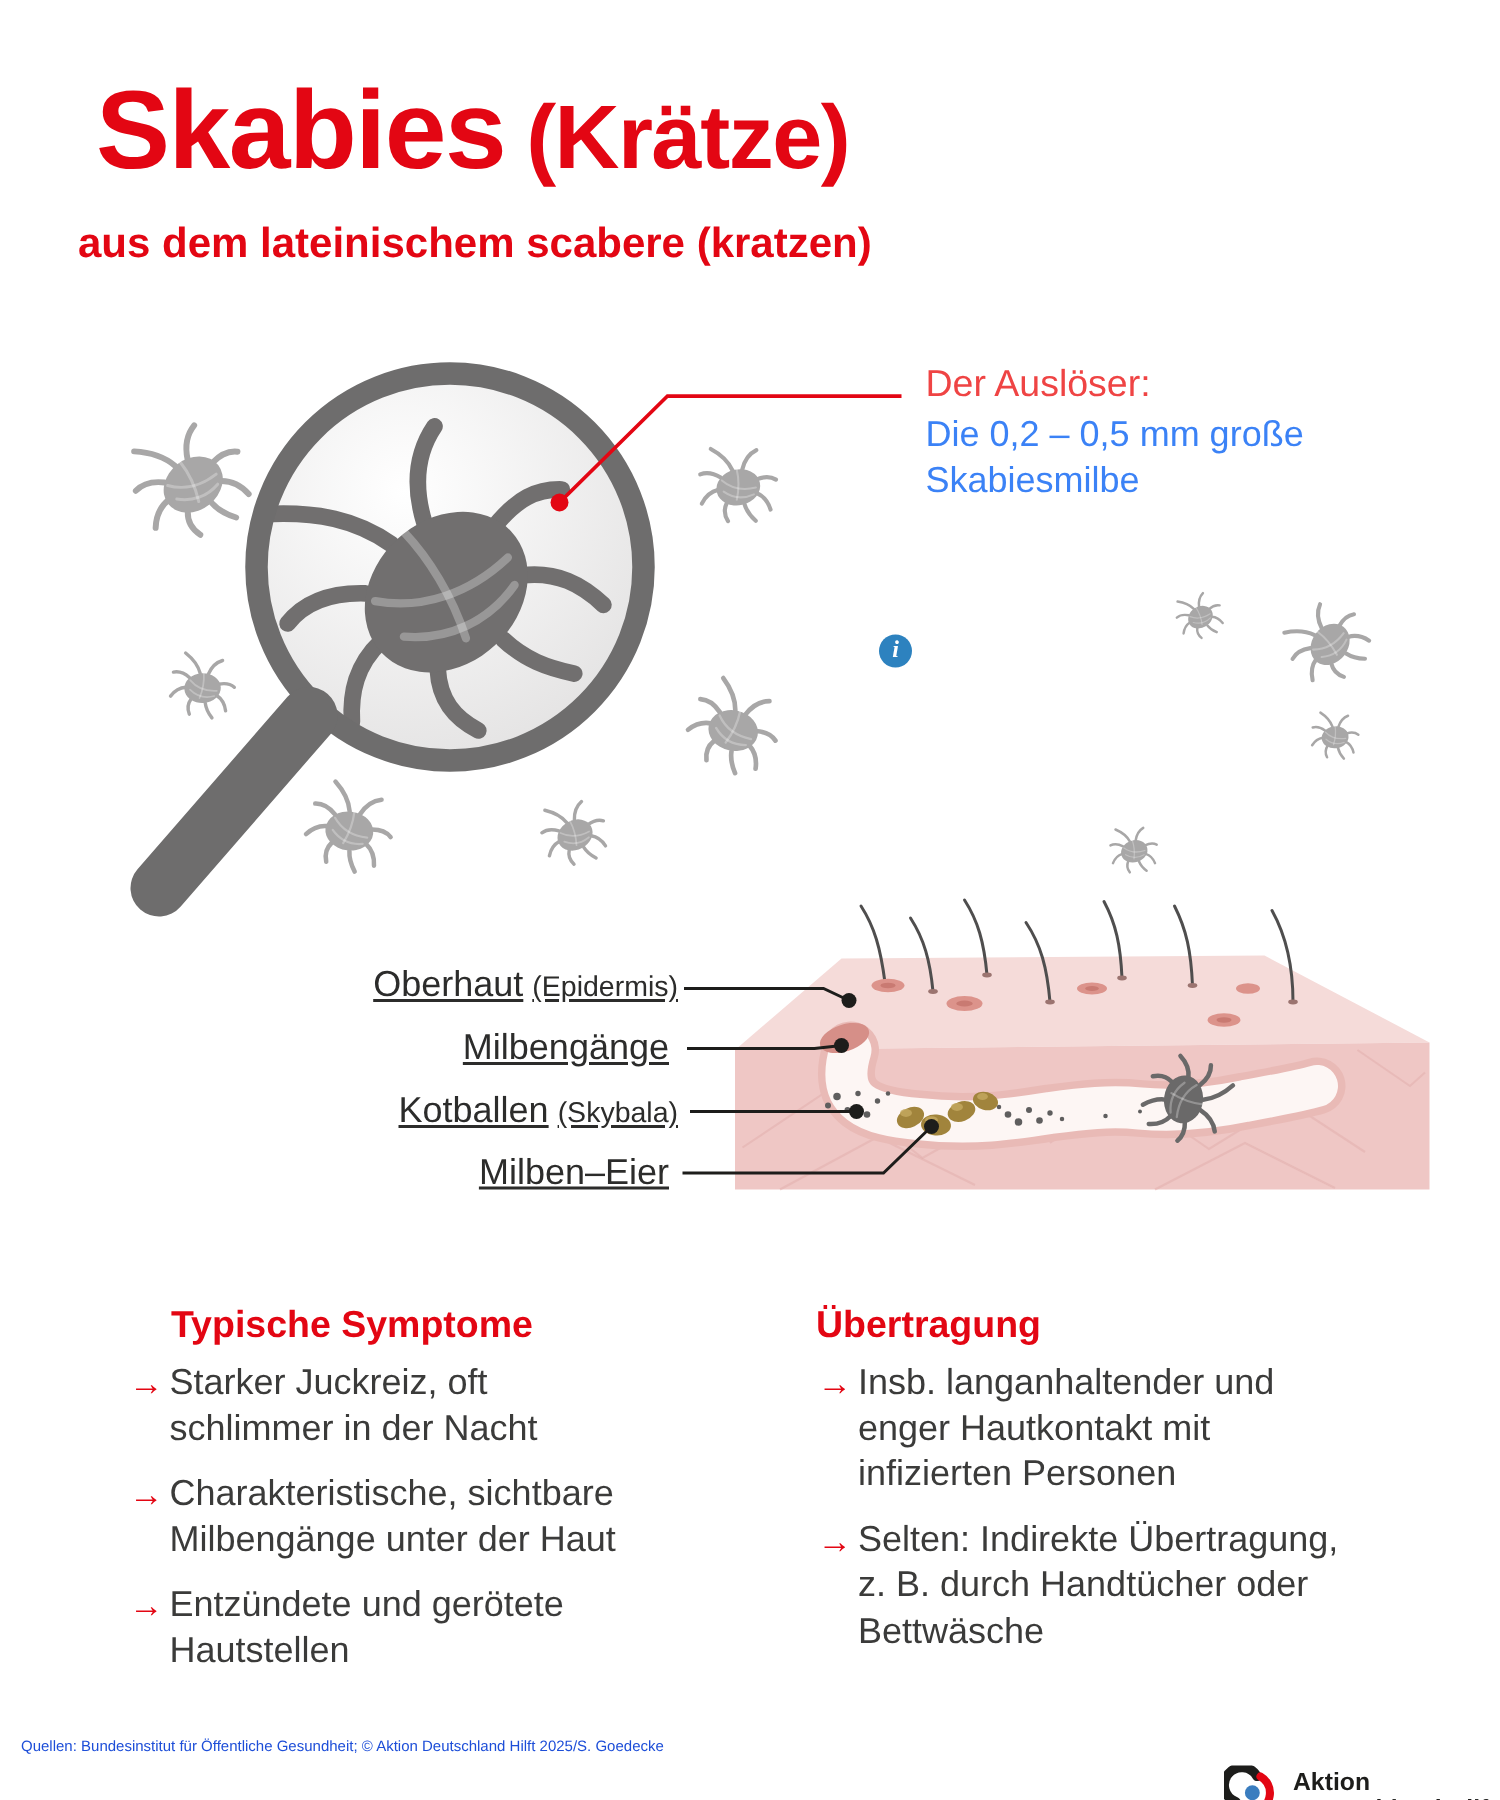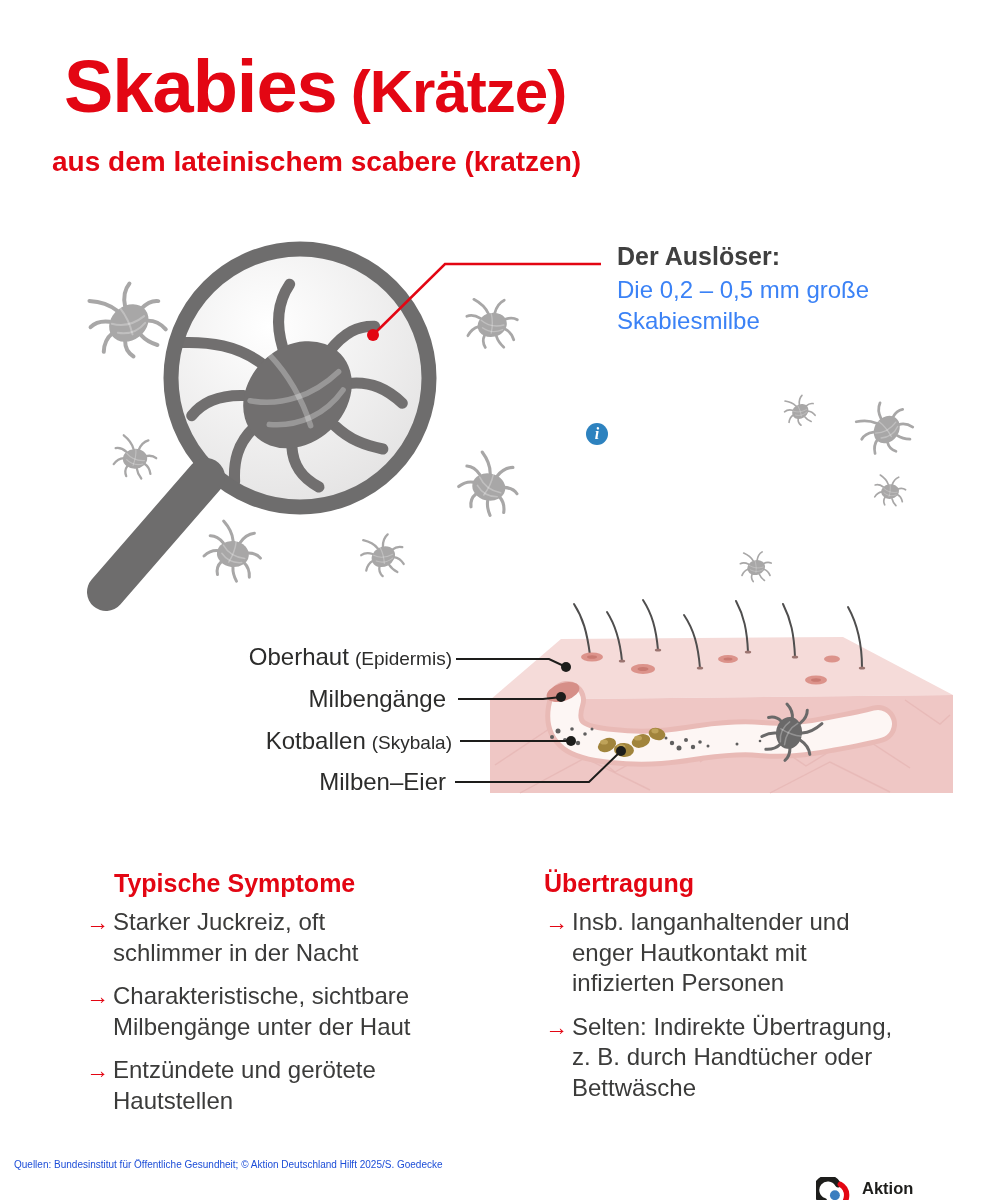--- a/index.html
+++ b/index.html
@@ -18,21 +18,21 @@
   .title .main  { font-size:74px; }
   .title .paren { font-size:60px; margin-left:14px; }
 
   .subtitle {
     position:absolute; left:52px; top:146px;
     color:#e30613; font-weight:bold; font-size:28px;
   }
 
   .trigger-heading {
     position:absolute; left:617px; top:242px;
-    color:#404040; font-weight:bold; font-size:25px;
+    color:#ef4444; font-weight:normal; font-size:25px;
   }
   .trigger-body {
     position:absolute; left:617px; top:274px;
     color:#3b82f6; font-size:24px; line-height:31px;
   }
 
   .info-icon {
     position:absolute; left:586px; top:423px; width:22px; height:22px;
     background:#2d82bf; border-radius:50%;
     display:flex; align-items:center; justify-content:center;
@@ -42,21 +42,21 @@
     font-style:italic; font-weight:bold; font-size:16px; line-height:1;
   }
   .info-text {
     position:absolute; left:617px; top:418px;
     color:#3b3b3a; font-size:24px; line-height:30px;
   }
   .info-text b { font-weight:bold; }
 
   .skin-label {
     position:absolute; right:548px; white-space:nowrap;
-    color:#2c2c2b; font-size:24px; line-height:25px;
+    color:#2c2c2b; font-size:24px; line-height:25px;text-decoration:underline;
   }
   .skin-label .paren { font-size:19px; margin-left:6px; }
   .lbl-0 { top:644px; } .lbl-1 { top:686px; } .lbl-2 { top:728px; } .lbl-3 { top:769px; }
 
   .col-heading { position:absolute; color:#e30613; font-weight:bold; font-size:25px; }
   .sym-head  { left:114px; top:869px; }
   .trans-head{ left:544px; top:869px; }
 
   .bullet-list { position:absolute; display:flex; flex-direction:column; gap:13px; }
   .sym-list   { left:86px;  top:907px; width:360px; }

